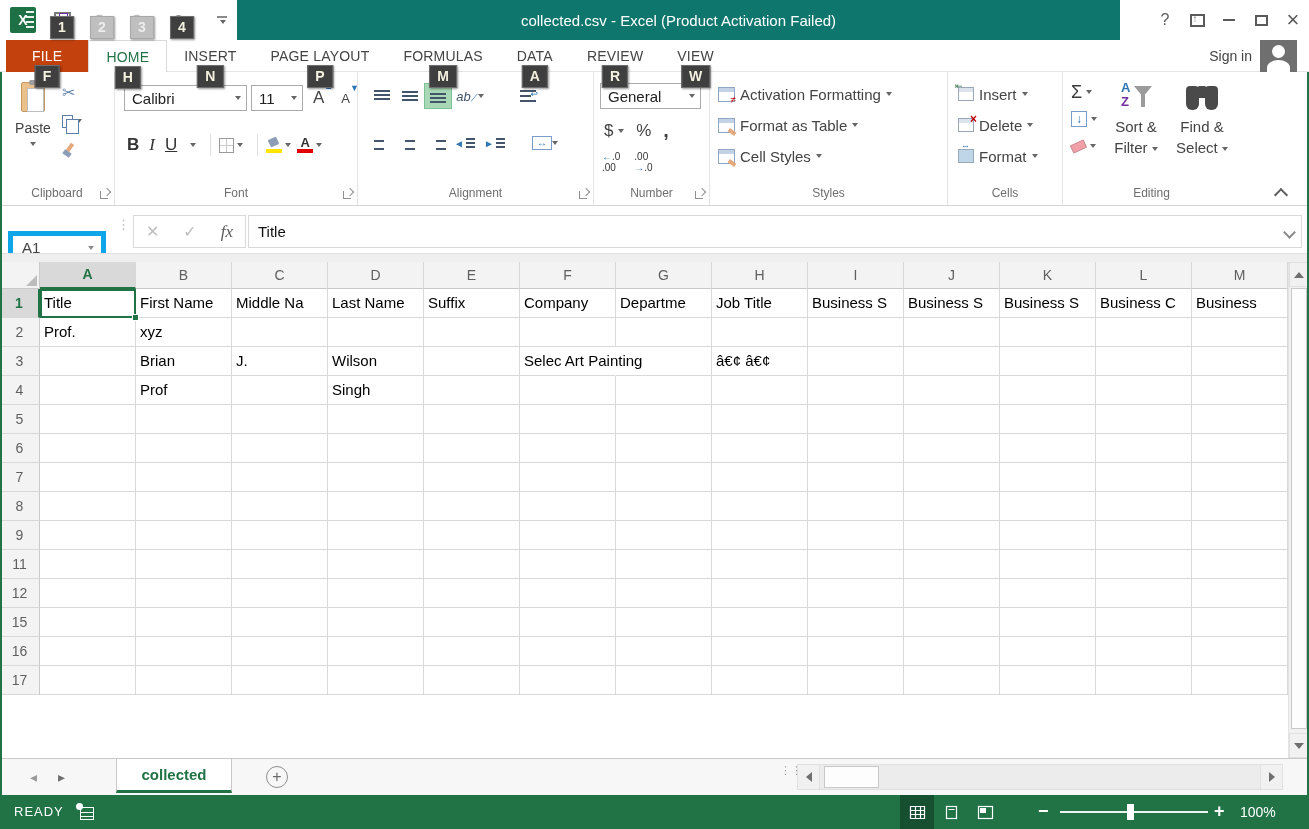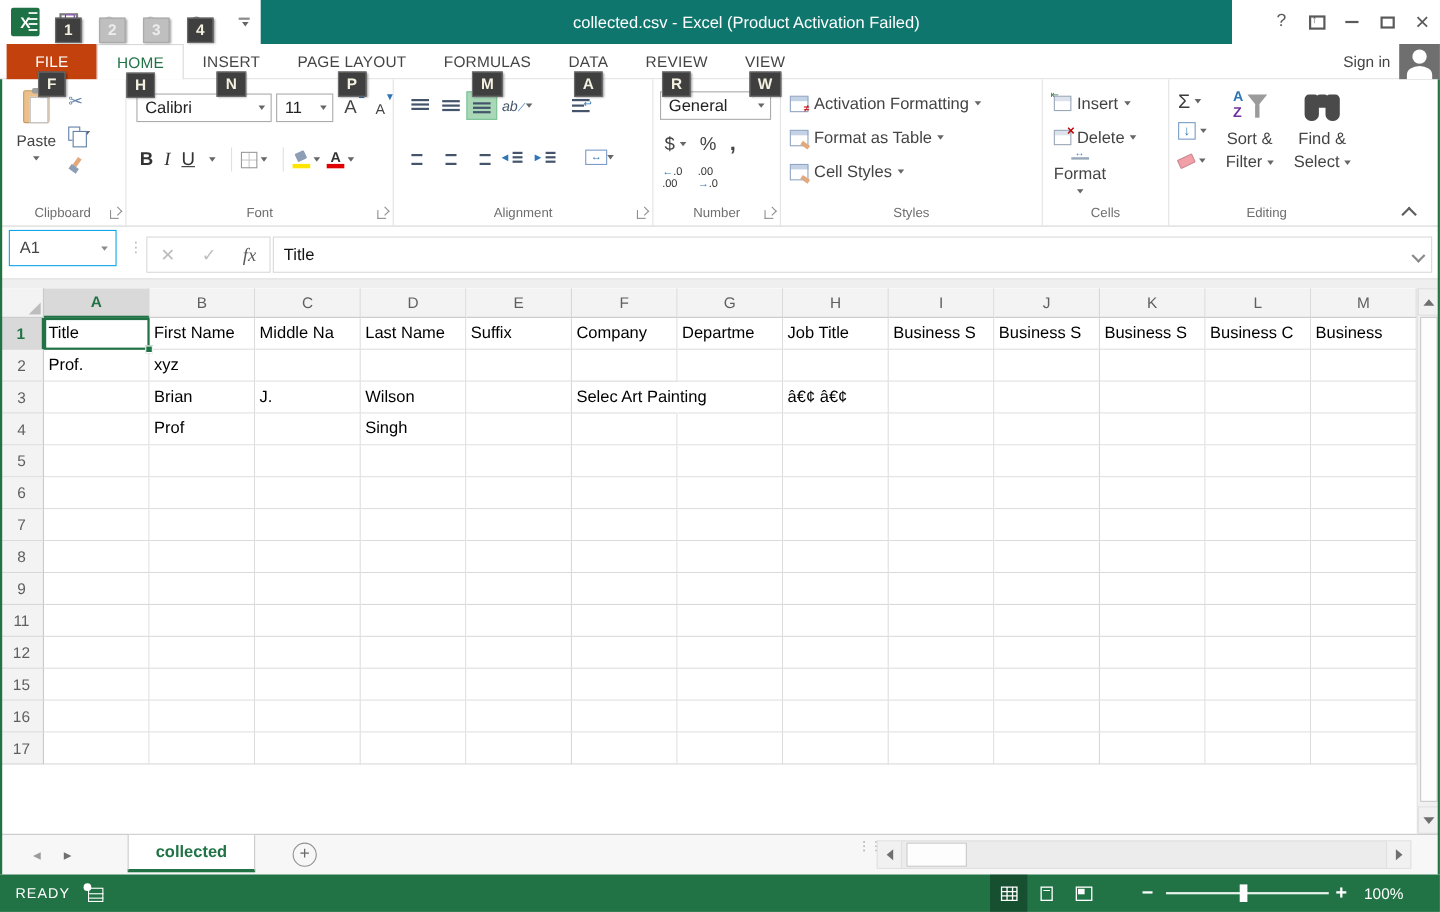--- a/index.html
+++ b/index.html
@@ -34,21 +34,21 @@
   .wc .ribbon-opt::after { content:"↑"; position:absolute; left:1px; top:-3px; font-size:10px; color:#5A5A5A; }
   .wc .minus { width:12px; height:2px; background:#5A5A5A; }
 
   
   .tabrow { position:absolute; top:40px; left:0; right:0; height:32px; background:#fff; border-bottom:1px solid #E4E4E4; z-index:20; }
   #tabs { display:flex; height:32px; padding-left:6px; }
   .tab { position:relative; height:32px; line-height:32px; padding:0 17px; font-size:14px; color:#444; letter-spacing:.2px; }
   .tab.file { background:#c2410c; color:#fff; padding:0 26px; }
   .tab.active { color:#217346; border:1px solid #D9D9D9; border-bottom:none; background:#fff; z-index:2; }
   .tab-kt { top:25px; left:50%; transform:translateX(-50%); }
-  .signin { position:absolute; right:0; top:0; height:32px; display:flex; align-items:center; font-size:14px; color:#444; }
+  .signin { position:absolute; right:12px; top:0; height:32px; display:flex; align-items:center; font-size:14px; color:#444; }
   .signin span { margin-right:8px; }
   .avatar { width:37px; height:32px; background:#6F6F6F; position:relative; overflow:hidden; }
   .avatar::before { content:""; position:absolute; left:12px; top:5px; width:13px; height:13px; background:#fff; border-radius:50%; }
   .avatar::after { content:""; position:absolute; left:7px; top:20px; width:23px; height:16px; background:#fff; border-radius:50% 50% 0 0; }
 
   
   .ribbon { position:absolute; top:72px; left:0; right:0; height:134px; background:#fff; border-bottom:1px solid #D5D5D5; z-index:10; }
   .grp { position:absolute; top:0; bottom:0; border-right:1px solid #E3E3E3; }
   .grp-label { position:absolute; bottom:5px; left:0; right:0; text-align:center; font-size:12px; color:#6E6E6E; }
   .launcher { position:absolute; right:3px; bottom:6px; width:11px; height:11px; }
@@ -159,21 +159,21 @@
   .binoc { position:relative; width:36px; height:30px; margin-top:2px; }
   .binoc::before, .binoc::after { content:""; position:absolute; top:4px; width:13px; height:24px; background:#4A4A4A; border-radius:4px 4px 6px 6px; }
   .binoc::before { left:2px; } .binoc::after { right:2px; }
   .binoc i { position:absolute; left:13px; top:4px; width:10px; height:12px; background:#4A4A4A; border-radius:3px 3px 0 0; }
   .collapse { position:absolute; right:22px; bottom:8px; width:12px; height:8px; }
   .collapse::before { content:""; position:absolute; left:1px; top:1px; width:8px; height:8px; border-left:2px solid #5E5E5E; border-top:2px solid #5E5E5E; transform:rotate(45deg); }
 
   
   .fband { position:absolute; top:206px; left:0; right:0; height:56px; background:#fff; }
   .fband .gap { position:absolute; left:0; right:0; bottom:0; height:9px; background:#EFEFEF; border-top:1px solid #E0E0E0; }
-  .namebox { position:absolute; left:8px; top:3px; width:98px; height:33px; border:1px solid #0ea5e9; display:flex; align-items:center; font-size:15px; color:#444; padding-left:9px; }
+  .namebox { position:absolute; left:8px; top:25px; width:98px; height:33px; border:5px solid #0ea5e9; display:flex; align-items:center; font-size:15px; color:#444; padding-left:9px; }
   .namebox .dar { margin-left:auto; margin-right:7px; border-top-color:#8A8A8A; }
   .fdots { position:absolute; left:117px; top:16px; color:#B5B5B5; font-size:13px; letter-spacing:0; line-height:6px; text-align:center; }
   .fbtns { position:absolute; left:133px; top:9px; width:113px; height:33px; border:1px solid #D9D9D9; display:flex; align-items:center; justify-content:space-around; }
   .fx-cancel, .fx-enter { color:#BDBDBD; font-size:16px; }
   .fx-label { font-family:"Liberation Serif", serif; font-style:italic; font-size:17px; color:#595959; }
   .ffield { position:absolute; left:248px; top:9px; right:7px; height:33px; border:1px solid #D9D9D9; display:flex; align-items:center; font-size:15px; color:#111; padding-left:9px; }
   .fchev { position:absolute; right:14px; top:22px; width:10px; height:10px; }
   .fchev::before { content:""; position:absolute; width:7px; height:7px; border-right:2px solid #8A8A8A; border-bottom:2px solid #8A8A8A; transform:rotate(45deg); }
 
   
@@ -489,21 +489,21 @@
       <div class="cells-row" style="top:9px;">
         <span class="cg ins"></span>
         <span>Insert</span>
           <span class="dar"></span>
       </div>
       <div class="cells-row" style="top:40px;">
         <span class="cg del"></span>
         <span>Delete</span>
           <span class="dar"></span>
       </div>
-      <div class="cells-row" style="top:71px;flex-direction:column;">
+      <div class="cells-row" style="top:71px;">
         <span class="cg fmt"></span>
         <span>Format</span>
           <span class="dar"></span>
       </div>
       <div class="grp-label">Cells</div>
     </div>
 
     <div class="grp" style="left:1063px;width:177px;border-right:none;">
       <div class="ed-col">
         <div class="mini">

